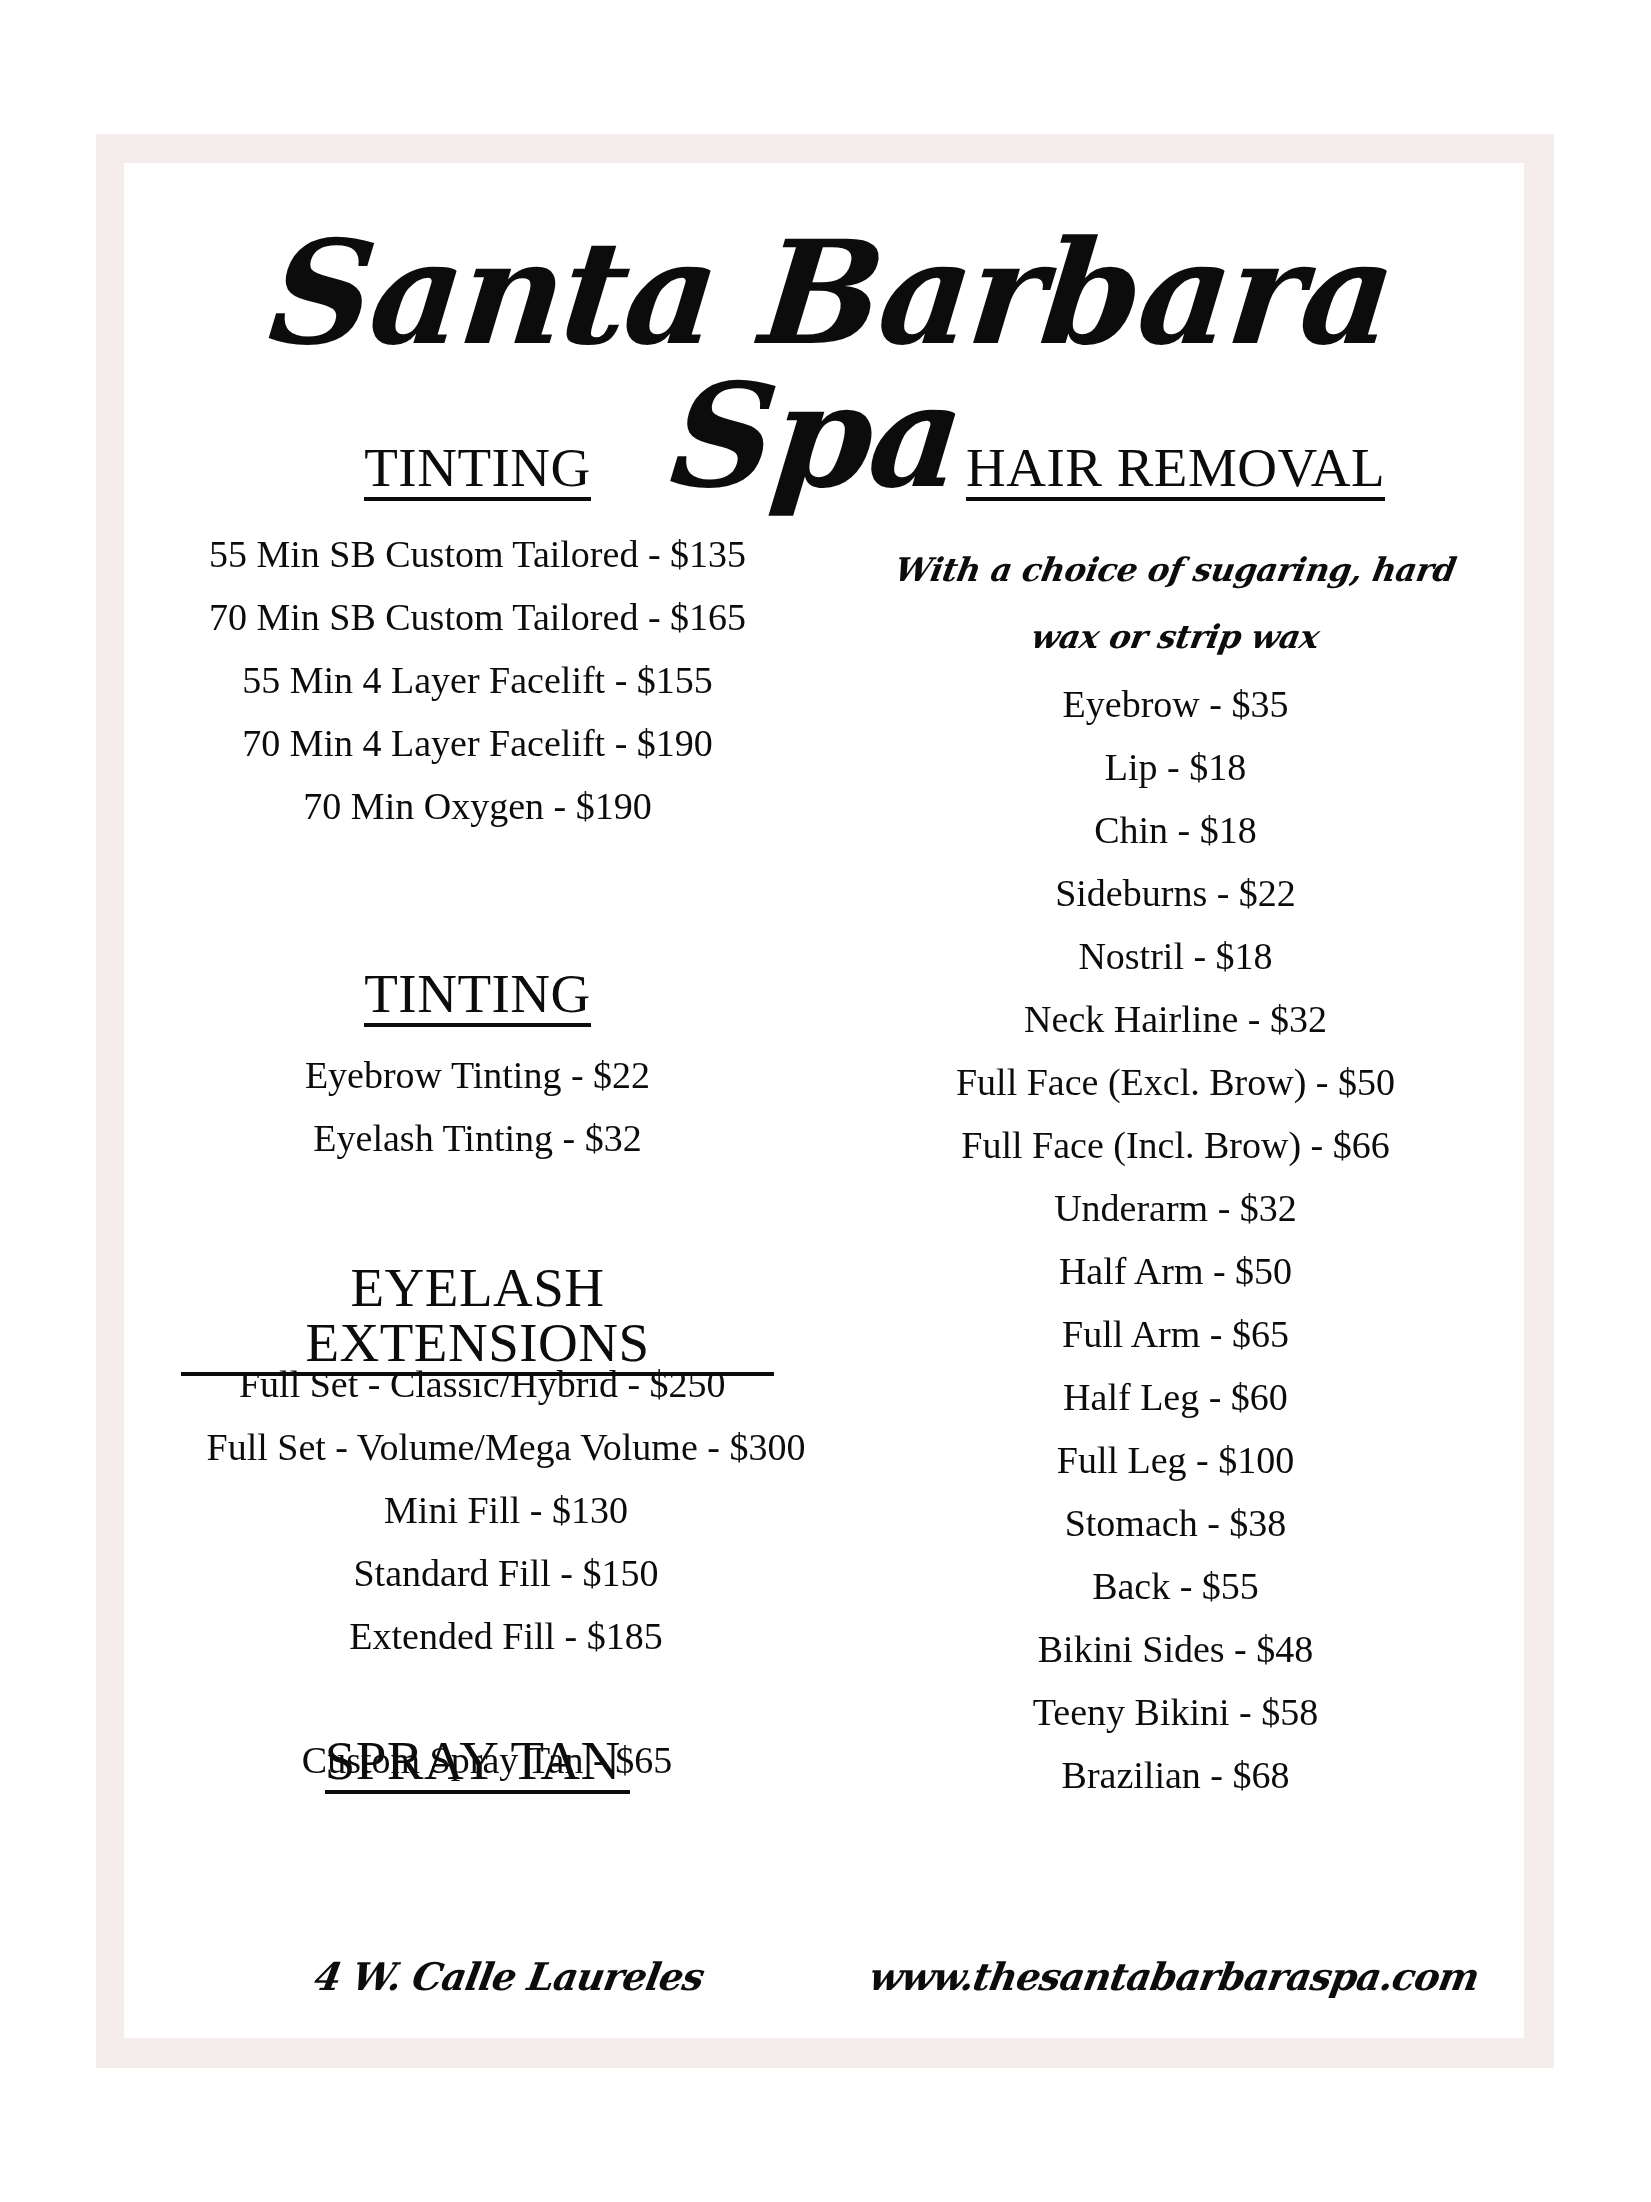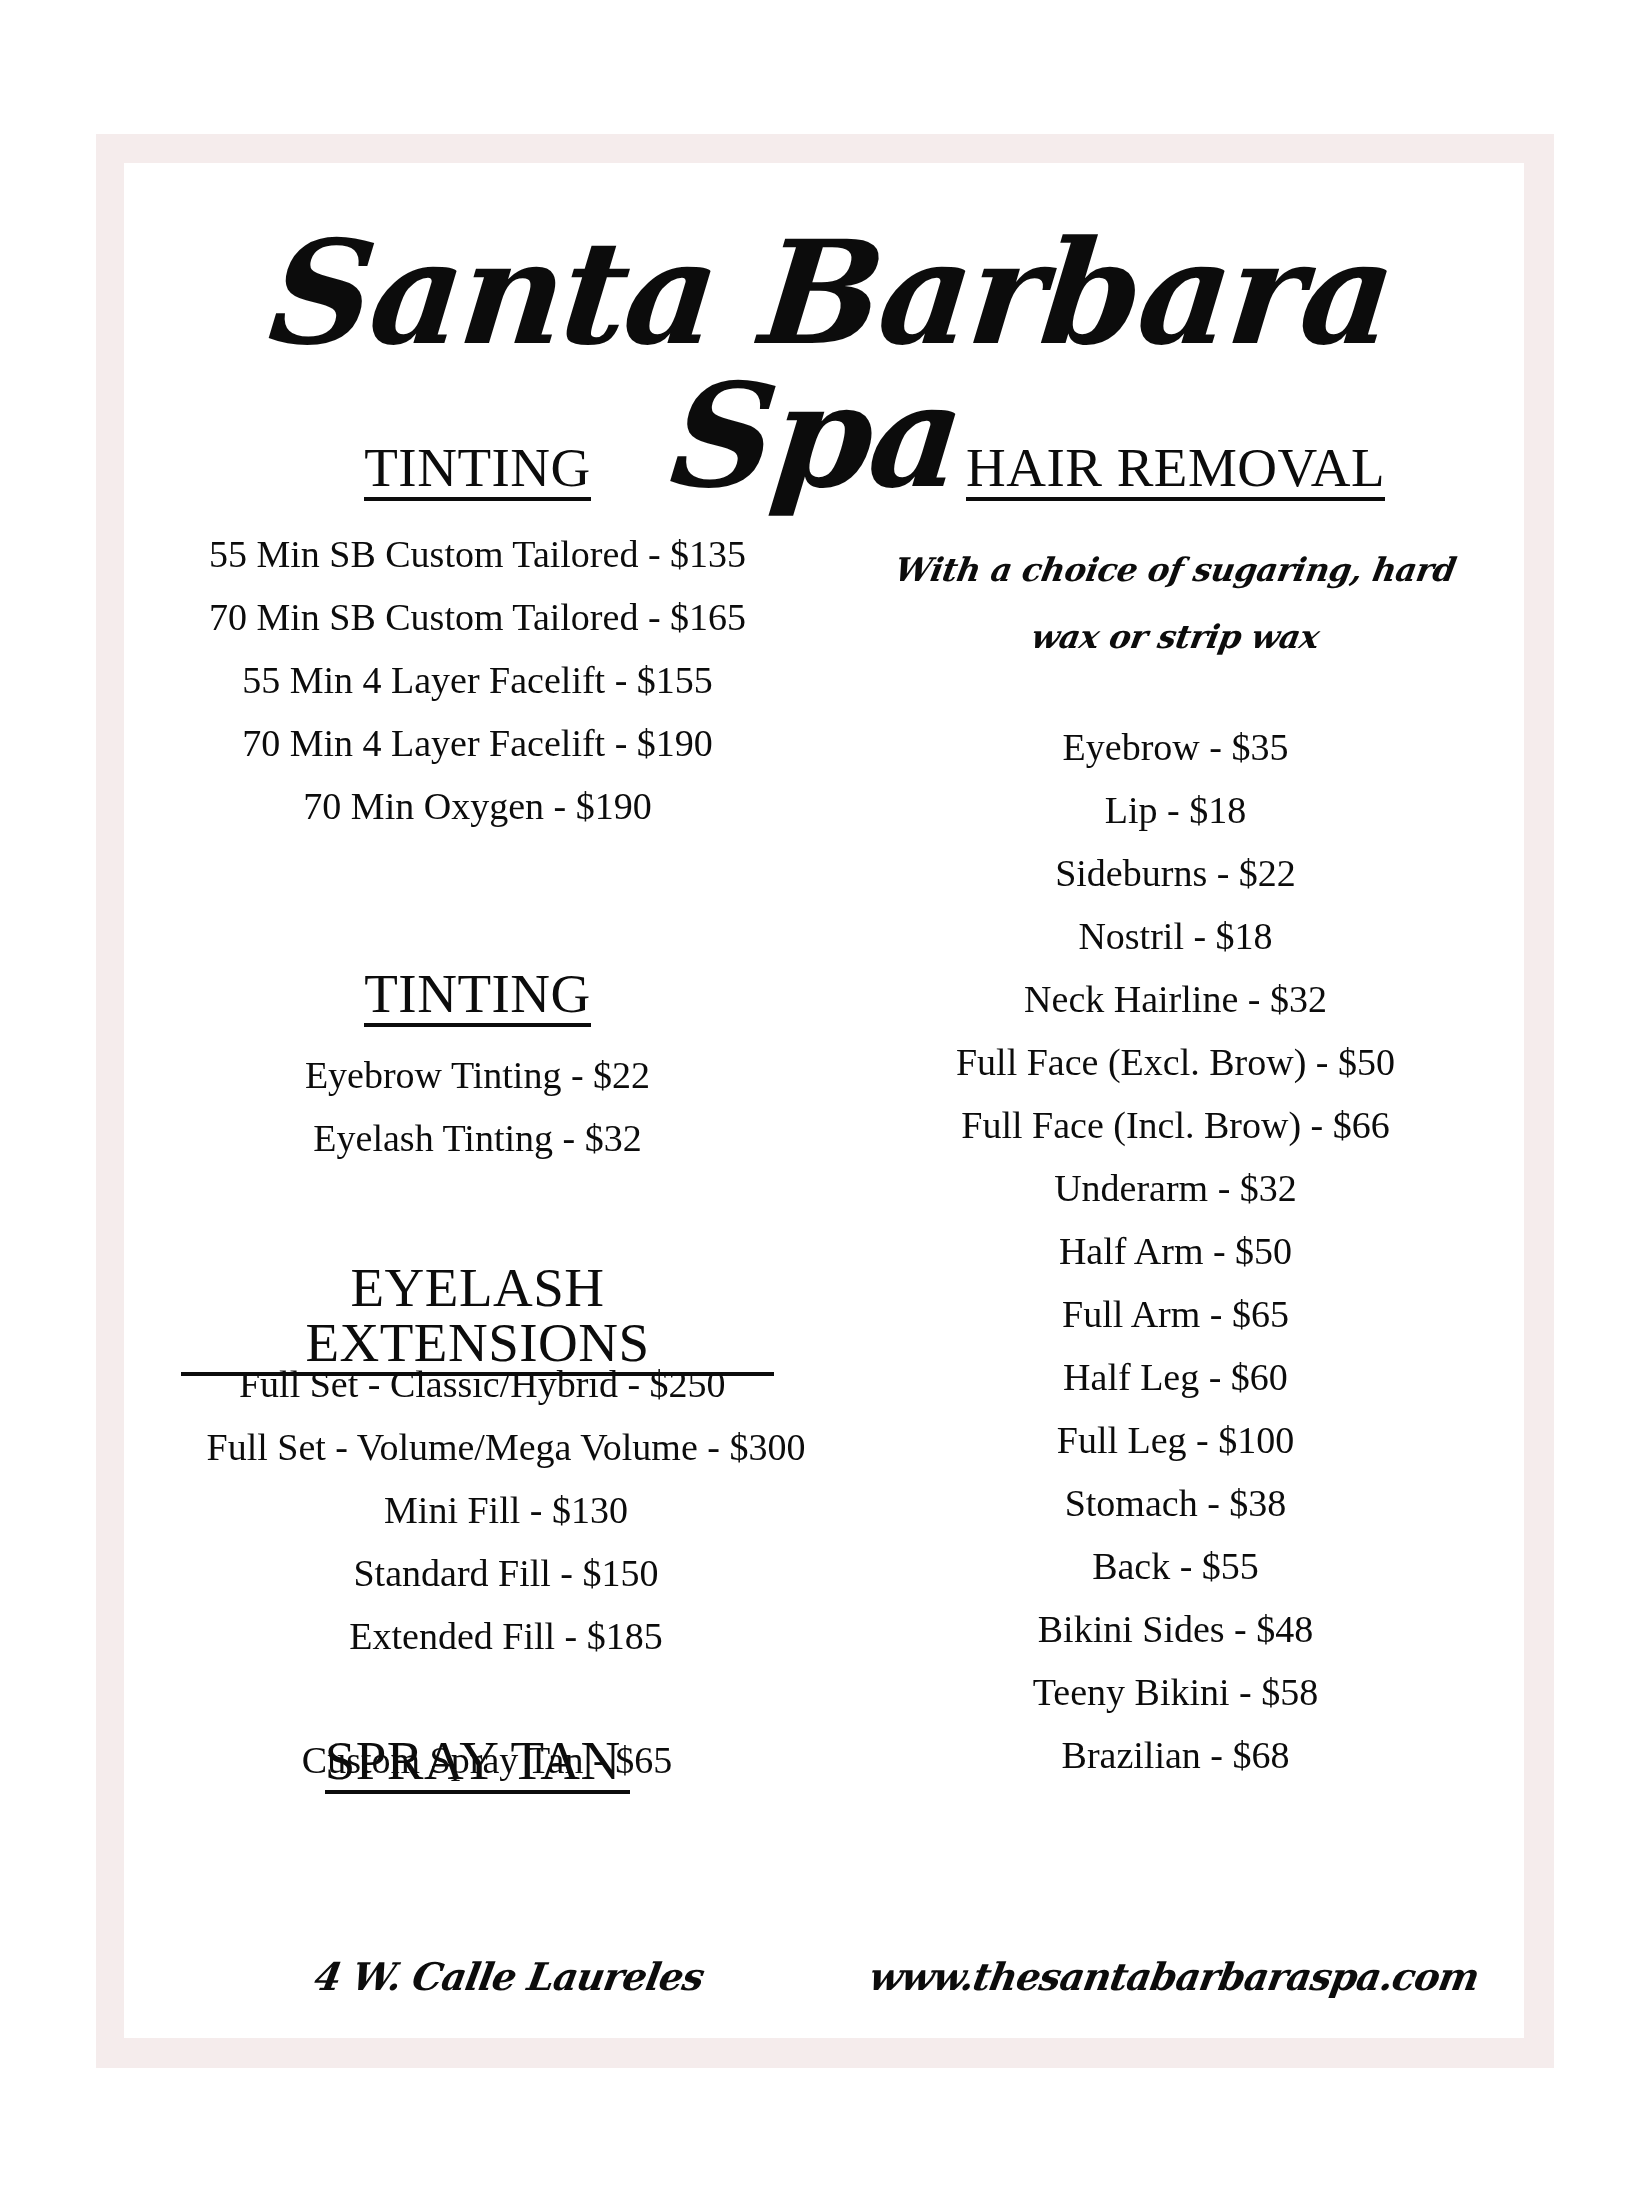--- a/index.html
+++ b/index.html
@@ -134,23 +134,24 @@
 
     <div class="heading" style="top:277px;">
       <span>HAIR REMOVAL</span>
     </div>
 
     <div class="note" style="top:373px;">
       <div class="script">With a choice of sugaring, hard</div>
       <div class="script">wax or strip wax</div>
     </div>
 
-    <ul class="items" style="top:553px;">
+    <ul class="items" style="top:510px;">
       <li>Eyebrow - $35</li>
       <li>Lip - $18</li>
+      <li>Chin - $18</li>
       <li>Sideburns - $22</li>
       <li>Nostril - $18</li>
       <li>Neck Hairline - $32</li>
       <li>Full Face (Excl. Brow) - $50</li>
       <li>Full Face (Incl. Brow) - $66</li>
       <li>Underarm - $32</li>
       <li>Half Arm - $50</li>
       <li>Full Arm - $65</li>
       <li>Half Leg - $60</li>
       <li>Full Leg - $100</li>

